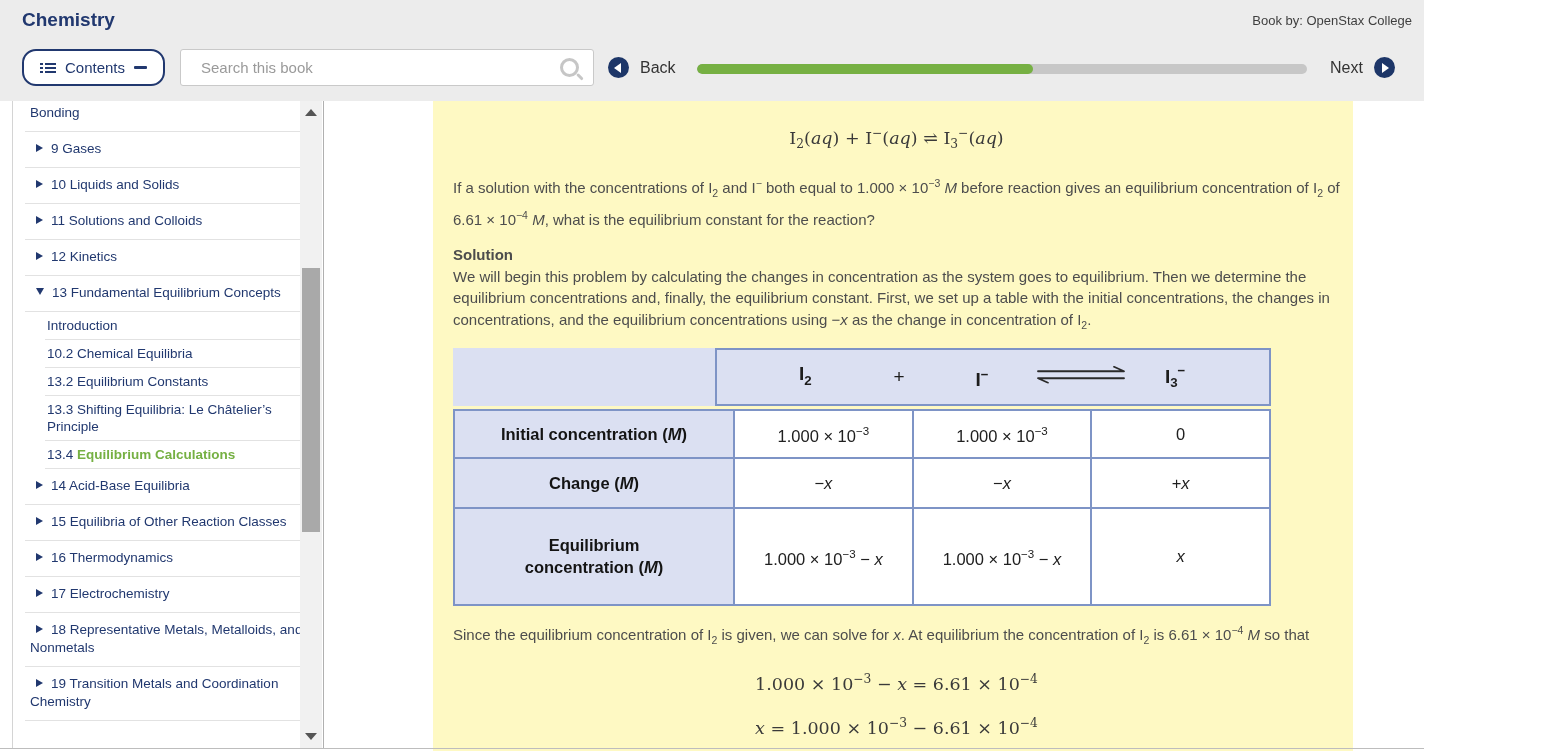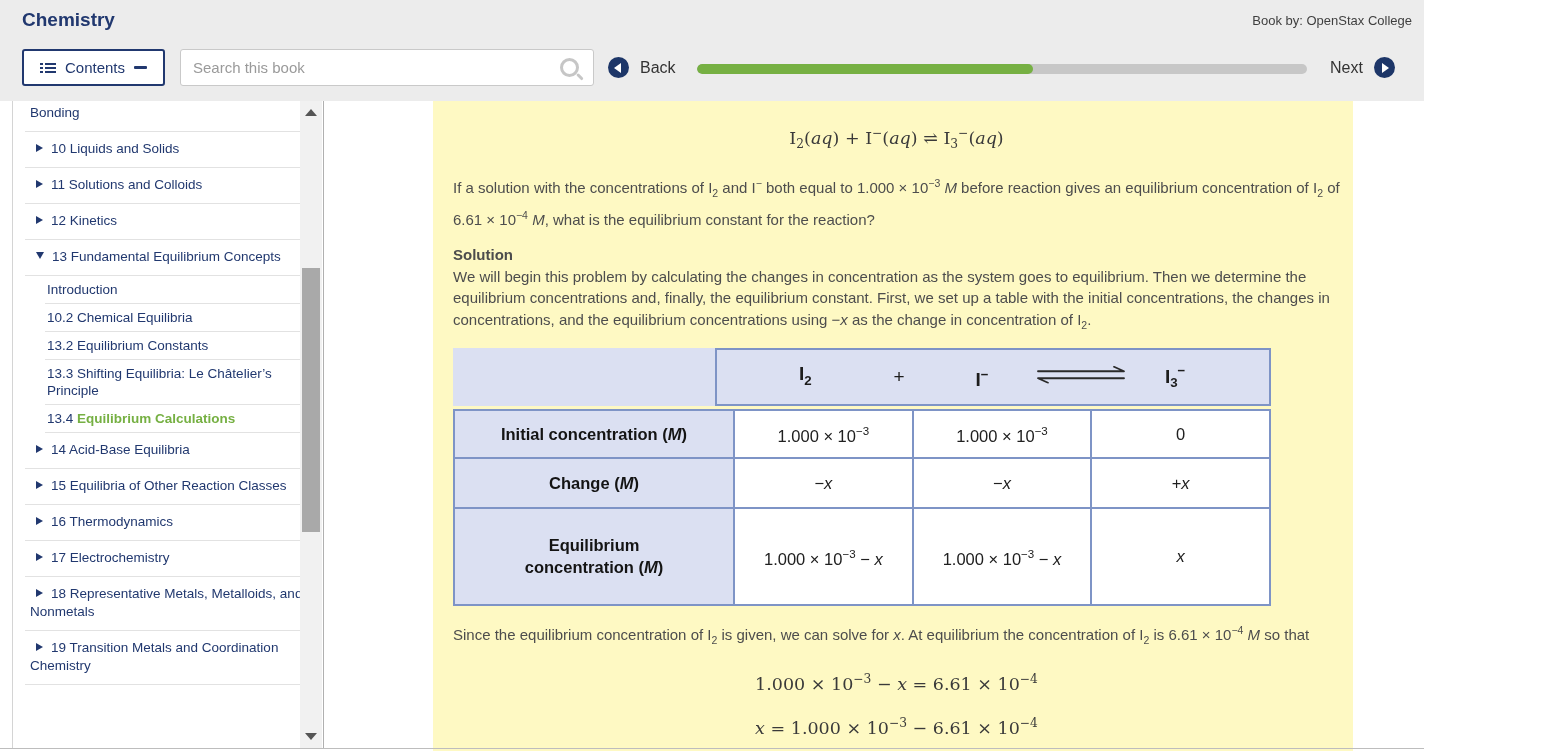--- a/index.html
+++ b/index.html
@@ -3,30 +3,30 @@
 <meta charset="utf-8">
 <style>
   html,body{margin:0;padding:0;background:#fff;}
   .page{position:relative;width:1545px;height:751px;background:#fff;overflow:hidden;
         font-family:"Liberation Sans",sans-serif;}
   
   .app-header{position:absolute;left:0;top:0;width:1424px;height:101px;background:#ececec;}
   .app-title{position:absolute;left:22px;top:9px;font-size:19px;font-weight:600;color:#21386f;}
   .book-by{position:absolute;right:12px;top:13px;font-size:13px;color:#3f3f3f;}
   .contents-btn{position:absolute;left:22px;top:49px;width:143px;height:37px;box-sizing:border-box;
-        background:#fff;border:2px solid #21386f;border-radius:3px;display:flex;align-items:center;
+        background:#fff;border:2px solid #21386f;border-radius:14px;display:flex;align-items:center;
         justify-content:center;gap:9px;color:#21386f;font-size:15px;cursor:pointer;}
   .list-icon{display:inline-block;width:16px;}
   .list-icon span{display:block;height:2px;margin:2px 0;
         background:linear-gradient(to right,#21386f 0 3px,transparent 3px 5px,#21386f 5px 100%);}
   .minus-icon{display:inline-block;width:13px;height:3px;background:#21386f;border-radius:1px;}
   .search-box{position:absolute;left:180px;top:49px;width:414px;height:37px;box-sizing:border-box;
         background:#fff;border:1px solid #c9c9c9;border-radius:3px;}
   .search-box input{position:absolute;left:0;top:0;width:100%;height:100%;border:none;outline:none;
-        background:transparent;padding:0 40px 0 12px;box-sizing:border-box;font-size:15px;
+        background:transparent;padding:0 40px 0 20px;box-sizing:border-box;font-size:15px;
         font-family:"Liberation Sans",sans-serif;color:#444;}
   .search-box input::placeholder{color:#9a9a9a;}
   .mag-icon{position:absolute;right:14px;top:8px;width:13px;height:13px;border:3px solid #c6c6c6;
         border-radius:50%;}
   .mag-icon::after{content:"";position:absolute;left:13px;top:14px;width:3px;height:8px;
         background:#c6c6c6;border-radius:2px;transform:rotate(-45deg);transform-origin:top left;}
   .nav-group{position:absolute;top:49px;height:37px;display:flex;align-items:center;gap:11px;cursor:pointer;}
   .nav-circle{width:21px;height:21px;border-radius:50%;background:#1d3668;position:relative;}
   .nav-circle .tri-left{position:absolute;left:6px;top:5.5px;width:0;height:0;
         border-top:5px solid transparent;border-bottom:5px solid transparent;border-right:7px solid #fff;}
@@ -127,20 +127,21 @@
       <span class="nav-label">Next</span>
       <span class="nav-circle">
           <span class="tri-right"></span>
         </span>
     </div>
   </div>
 
   <div class="toc-panel">
     <div class="toc-list">
         <div class="toc-item chapter-cont"><span>Bonding</span></div>
+        <div class="toc-item chapter"><span class="tri collapsed"></span><span>9 Gases</span></div>
         <div class="toc-item chapter"><span class="tri collapsed"></span><span>10 Liquids and Solids</span></div>
         <div class="toc-item chapter"><span class="tri collapsed"></span><span>11 Solutions and Colloids</span></div>
         <div class="toc-item chapter"><span class="tri collapsed"></span><span>12 Kinetics</span></div>
         <div class="toc-item chapter"><span class="tri expanded"></span><span>13 Fundamental Equilibrium Concepts</span></div>
         <div class="toc-item section"><span>Introduction</span></div>
         <div class="toc-item section"><span>10.2 Chemical Equilibria</span></div>
         <div class="toc-item section"><span>13.2 Equilibrium Constants</span></div>
         <div class="toc-item section"><span>13.3 Shifting Equilibria: Le Châtelier’s Principle</span></div>
         <div class="toc-item section"><span>13.4 </span><span class="active">Equilibrium Calculations</span></div>
         <div class="toc-item chapter"><span class="tri collapsed"></span><span>14 Acid-Base Equilibria</span></div>

